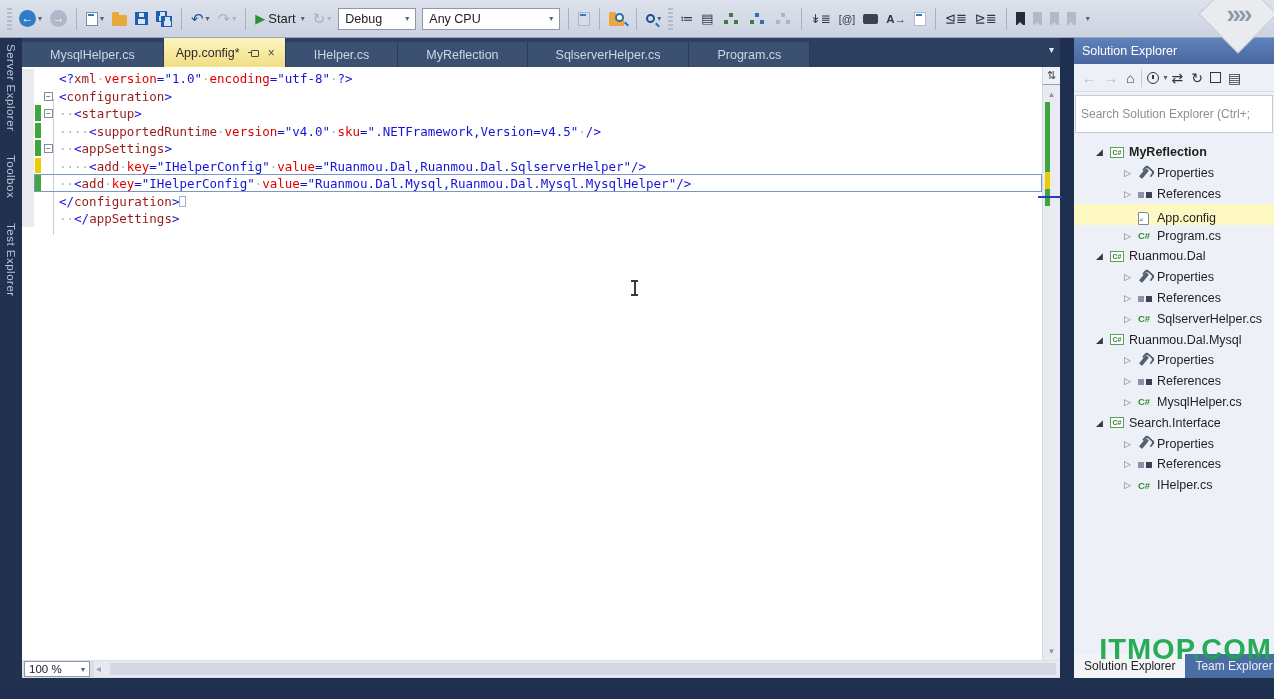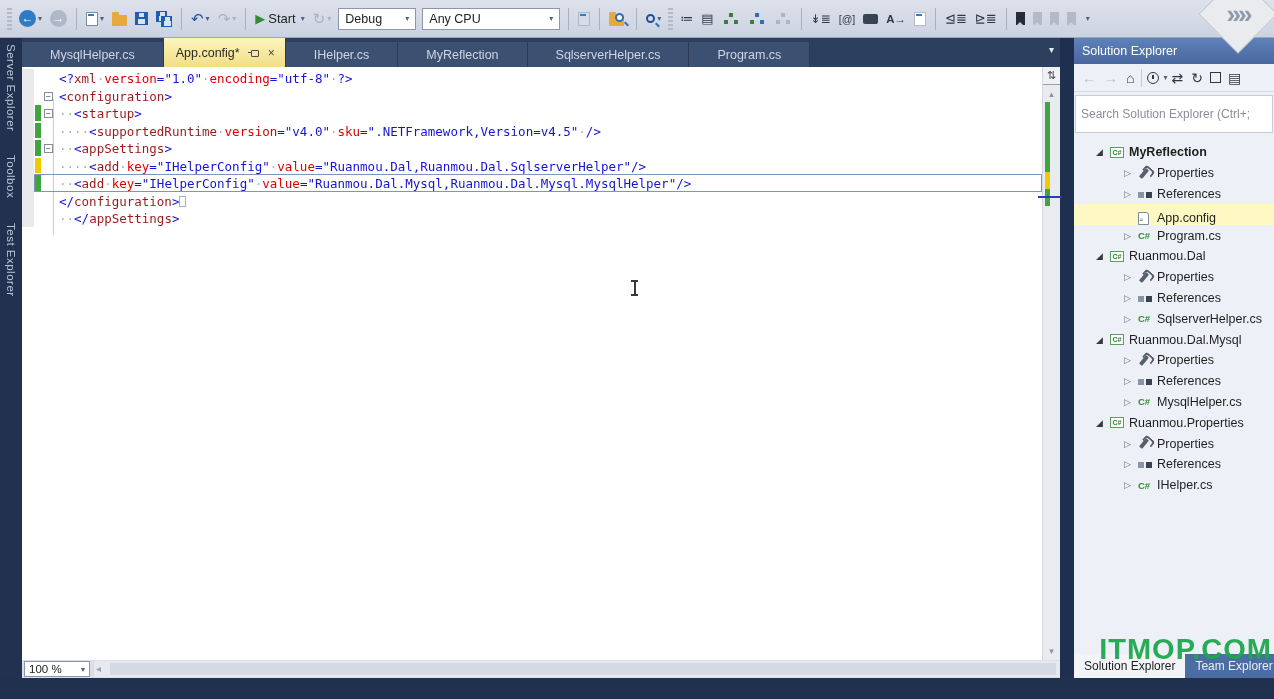--- a/index.html
+++ b/index.html
@@ -562,21 +562,21 @@
             <span class="ticon">
               <span class="i-cs">C#</span>
             </span>
             <span class="lbl">MysqlHelper.cs</span>
           </div>
         <div class="trow p1">
             <span class="exp">◢</span>
             <span class="ticon">
               <span class="i-proj">C#</span>
             </span>
-            <span class="lbl">Ruanmou.Properties</span>
+            <span class="lbl">Search.Interface</span>
           </div>
         <div class="trow p2">
             <span class="exp closed">▷</span>
             <span class="ticon">
               <span class="i-wrench"></span>
             </span>
             <span class="lbl">Properties</span>
           </div>
         <div class="trow p2">
             <span class="exp closed">▷</span>

